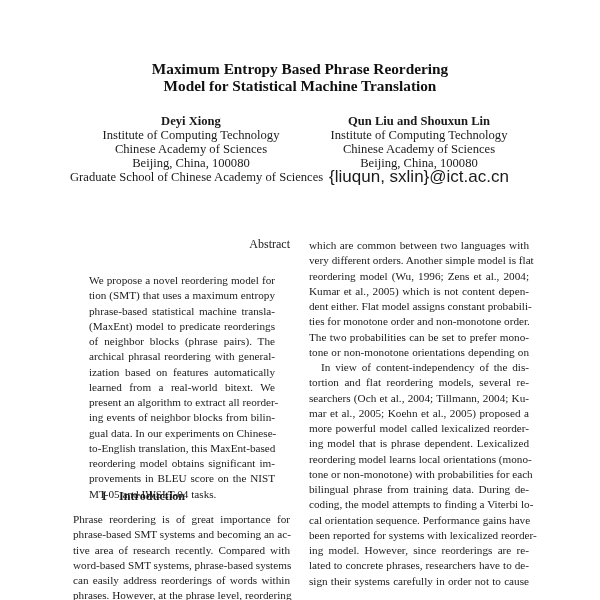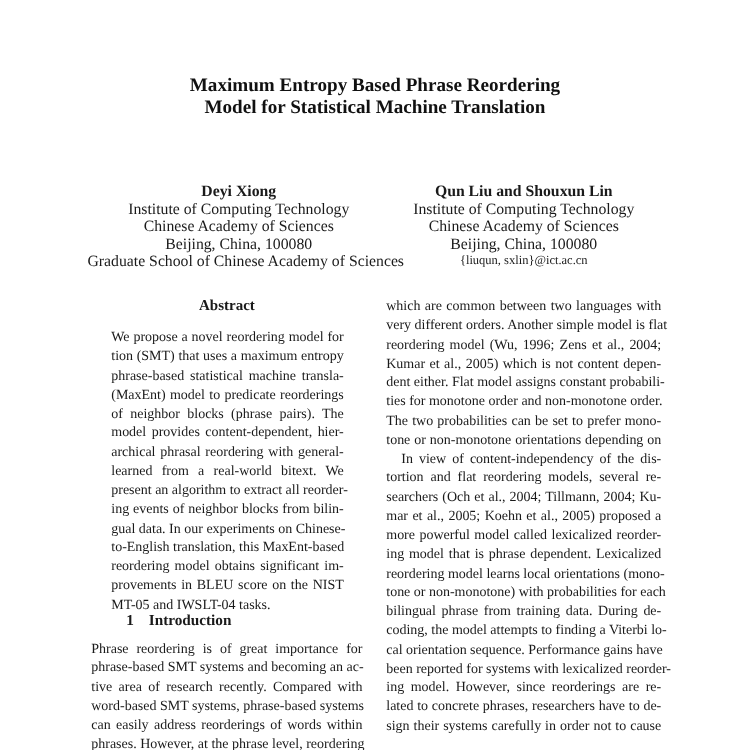--- a/index.html
+++ b/index.html
@@ -12,33 +12,33 @@
     position: absolute; left: 0; top: 60px; width: 600px; text-align: center;
     font-weight: bold; font-size: 15.3px; line-height: 17px; color: #111;
   }
   .authors { position: absolute; top: 114px; left: 0; width: 600px; }
   .author-col {
     position: absolute; top: 0; text-align: center;
     font-size: 12.6px; line-height: 14.1px; white-space: nowrap;
   }
   .author-col.left { left: 70px; width: 242px; }
   .author-col.right { left: 314px; width: 210px; }
-  .author-name { font-weight: bold; margin-top: 32px; }
-  .mono { font-family: Liberation Serif, serif; font-size: 10px; }
+  .author-name { font-weight: bold; }
+  .mono { font-family: Liberation Sans, sans-serif; font-size: 17px; }
   .abstract-head {
-    position: absolute; left: 73px; width: 217px; top: 237px; text-align: center;
-    font-weight: bold; font-size: 12px; line-height: 15px;
+    position: absolute; left: 73px; width: 217px; top: 237px; text-align: right;
+    font-weight: normal; font-size: 12px; line-height: 15px;
   }
   .col-text {
     position: absolute; font-size: 11.2px; line-height: 15.25px;
   }
   .col-text .ln { display: block; white-space: nowrap; text-align: justify; text-align-last: justify; height: 15.25px; overflow: visible; }
   .col-text .ln.last { text-align-last: left; }
   .col-text .ln.indent { padding-left: 12px; }
-  .abstract-body { left: 89px; width: 186px; top: 263px; }
+  .abstract-body { left: 89px; width: 186px; top: 273px; }
   .section-head {
     position: absolute; left: 73px; top: 489px; font-weight: bold;
     font-size: 12.2px; line-height: 15px; white-space: nowrap; margin-left: 28px;
   }
   .section-head .num { display: inline-block; width: 18px; }
   .intro-body { left: 73px; width: 217px; top: 512px; }
   .right-body { left: 309px; width: 220px; top: 238px; }
 </style>
 </head>
 <body>
@@ -68,22 +68,22 @@
   </div>
 
   <div class="abstract-head">Abstract</div>
 
   <div class="col-text abstract-body" id="abstract-body">
       <span class="ln">We propose a novel reordering model for</span>
       <span class="ln">tion (SMT) that uses a maximum entropy</span>
       <span class="ln">phrase-based statistical machine transla-</span>
       <span class="ln">(MaxEnt) model to predicate reorderings</span>
       <span class="ln">of neighbor blocks (phrase pairs).  The</span>
-      <span class="ln">model provides content-dependent, hier-</span>
       <span class="ln">archical phrasal reordering with general-</span>
+      <span class="ln">ization based on features automatically</span>
       <span class="ln">learned from a real-world bitext.  We</span>
       <span class="ln">present an algorithm to extract all reorder-</span>
       <span class="ln">ing events of neighbor blocks from bilin-</span>
       <span class="ln">gual data. In our experiments on Chinese-</span>
       <span class="ln">to-English translation, this MaxEnt-based</span>
       <span class="ln">reordering model obtains significant im-</span>
       <span class="ln">provements in BLEU score on the NIST</span>
       <span class="ln last">MT-05 and IWSLT-04 tasks.</span>
     </div>
 

